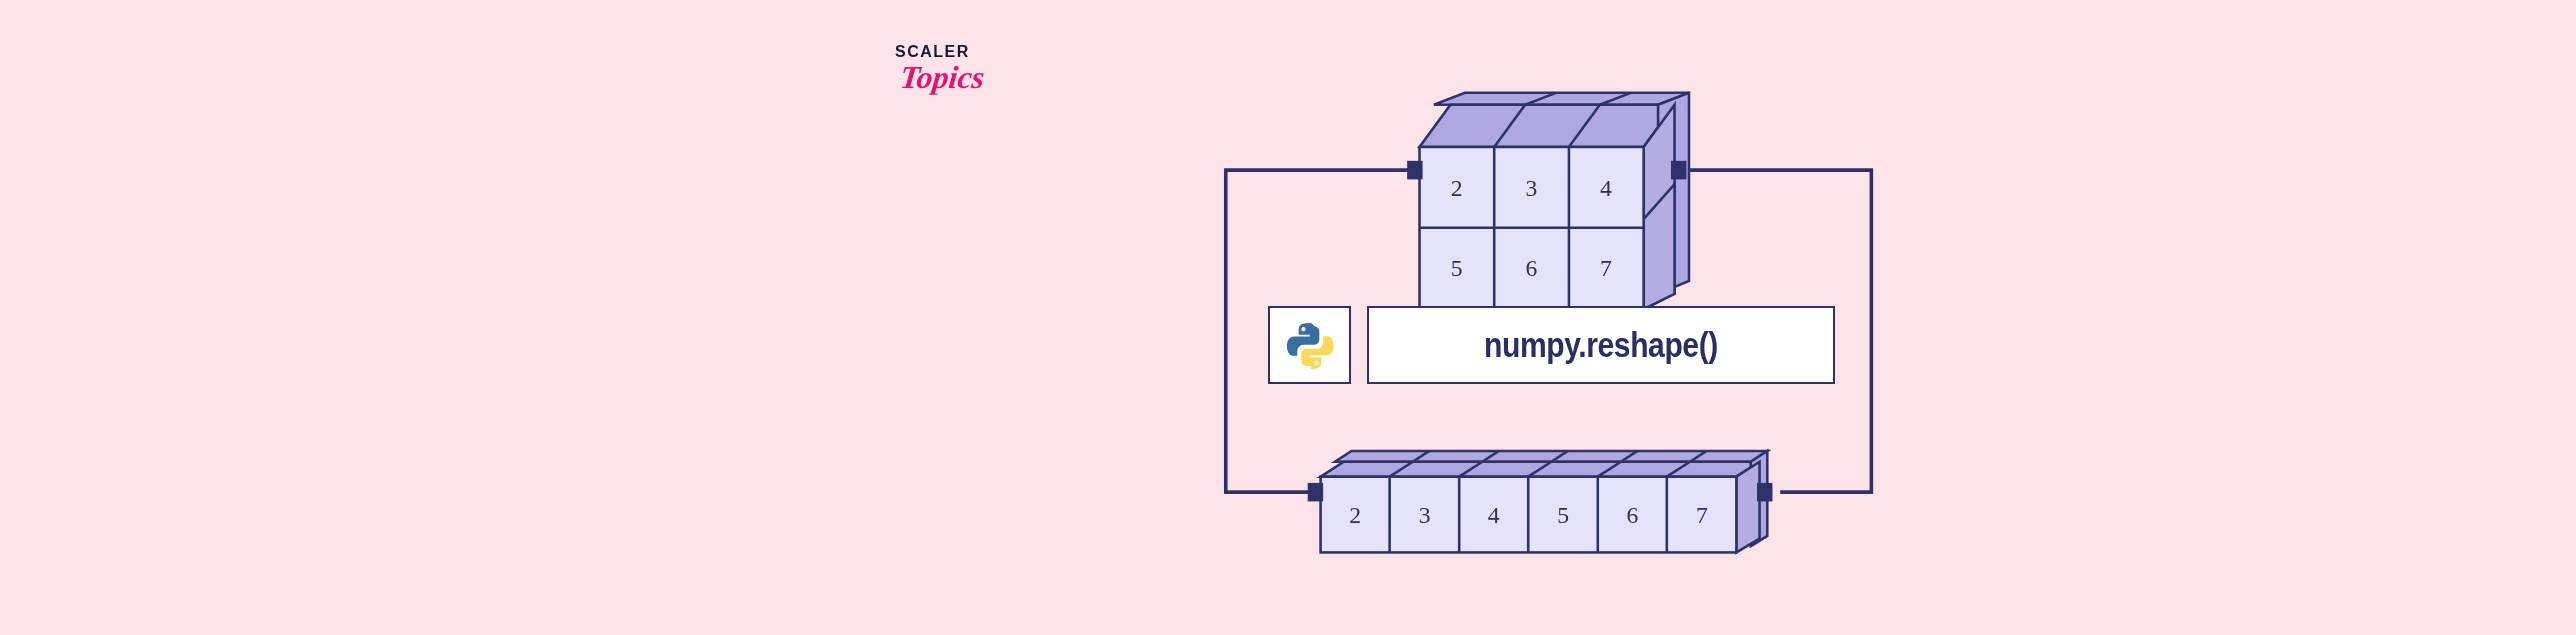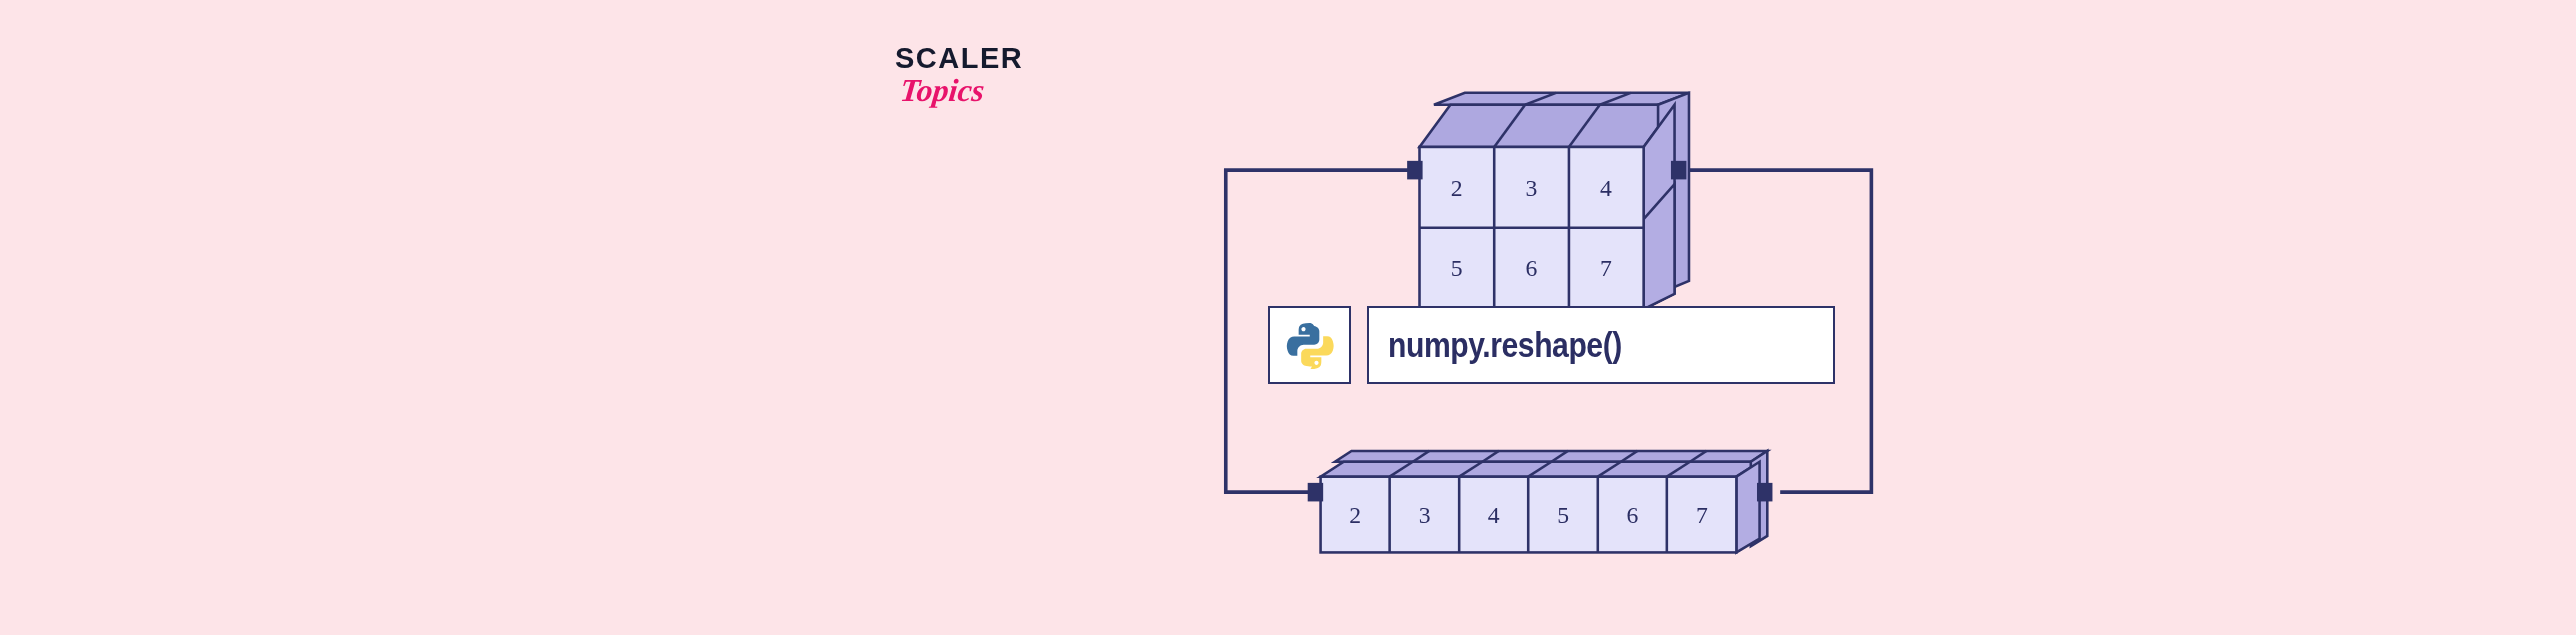--- a/index.html
+++ b/index.html
@@ -26,21 +26,21 @@
   #logo {
     position: absolute;
     left: 895px;
     top: 44px;
     width: 155px;
     height: 88px;
   }
   #logo .scaler {
     font-family: "Liberation Sans", sans-serif;
     font-weight: 700;
-    font-size: 29px;
+    font-size: 16px;
     letter-spacing: 1.5px;
     color: #151A2E;
     line-height: 1;
   }
   #logo .topics {
     font-family: "Liberation Serif", serif;
     font-style: italic;
     font-weight: 700;
     font-size: 32px;
     color: #E8136B;
@@ -82,20 +82,21 @@
     position: absolute;
     left: 1367px;
     top: 306px;
     width: 468px;
     height: 78px;
     background: #FFFFFF;
     border: 2.6px solid #2E3268;
     box-sizing: border-box;
     display: flex;
     align-items: center;
+    justify-content: center;
   }
   #label-box .label-text {
     font-family: "Liberation Sans", sans-serif;
     font-weight: 700;
     font-size: 35px;
     color: #2B2E63;
     letter-spacing: -0.5px;
     transform: scaleX(0.86);
     white-space: nowrap;
   }

